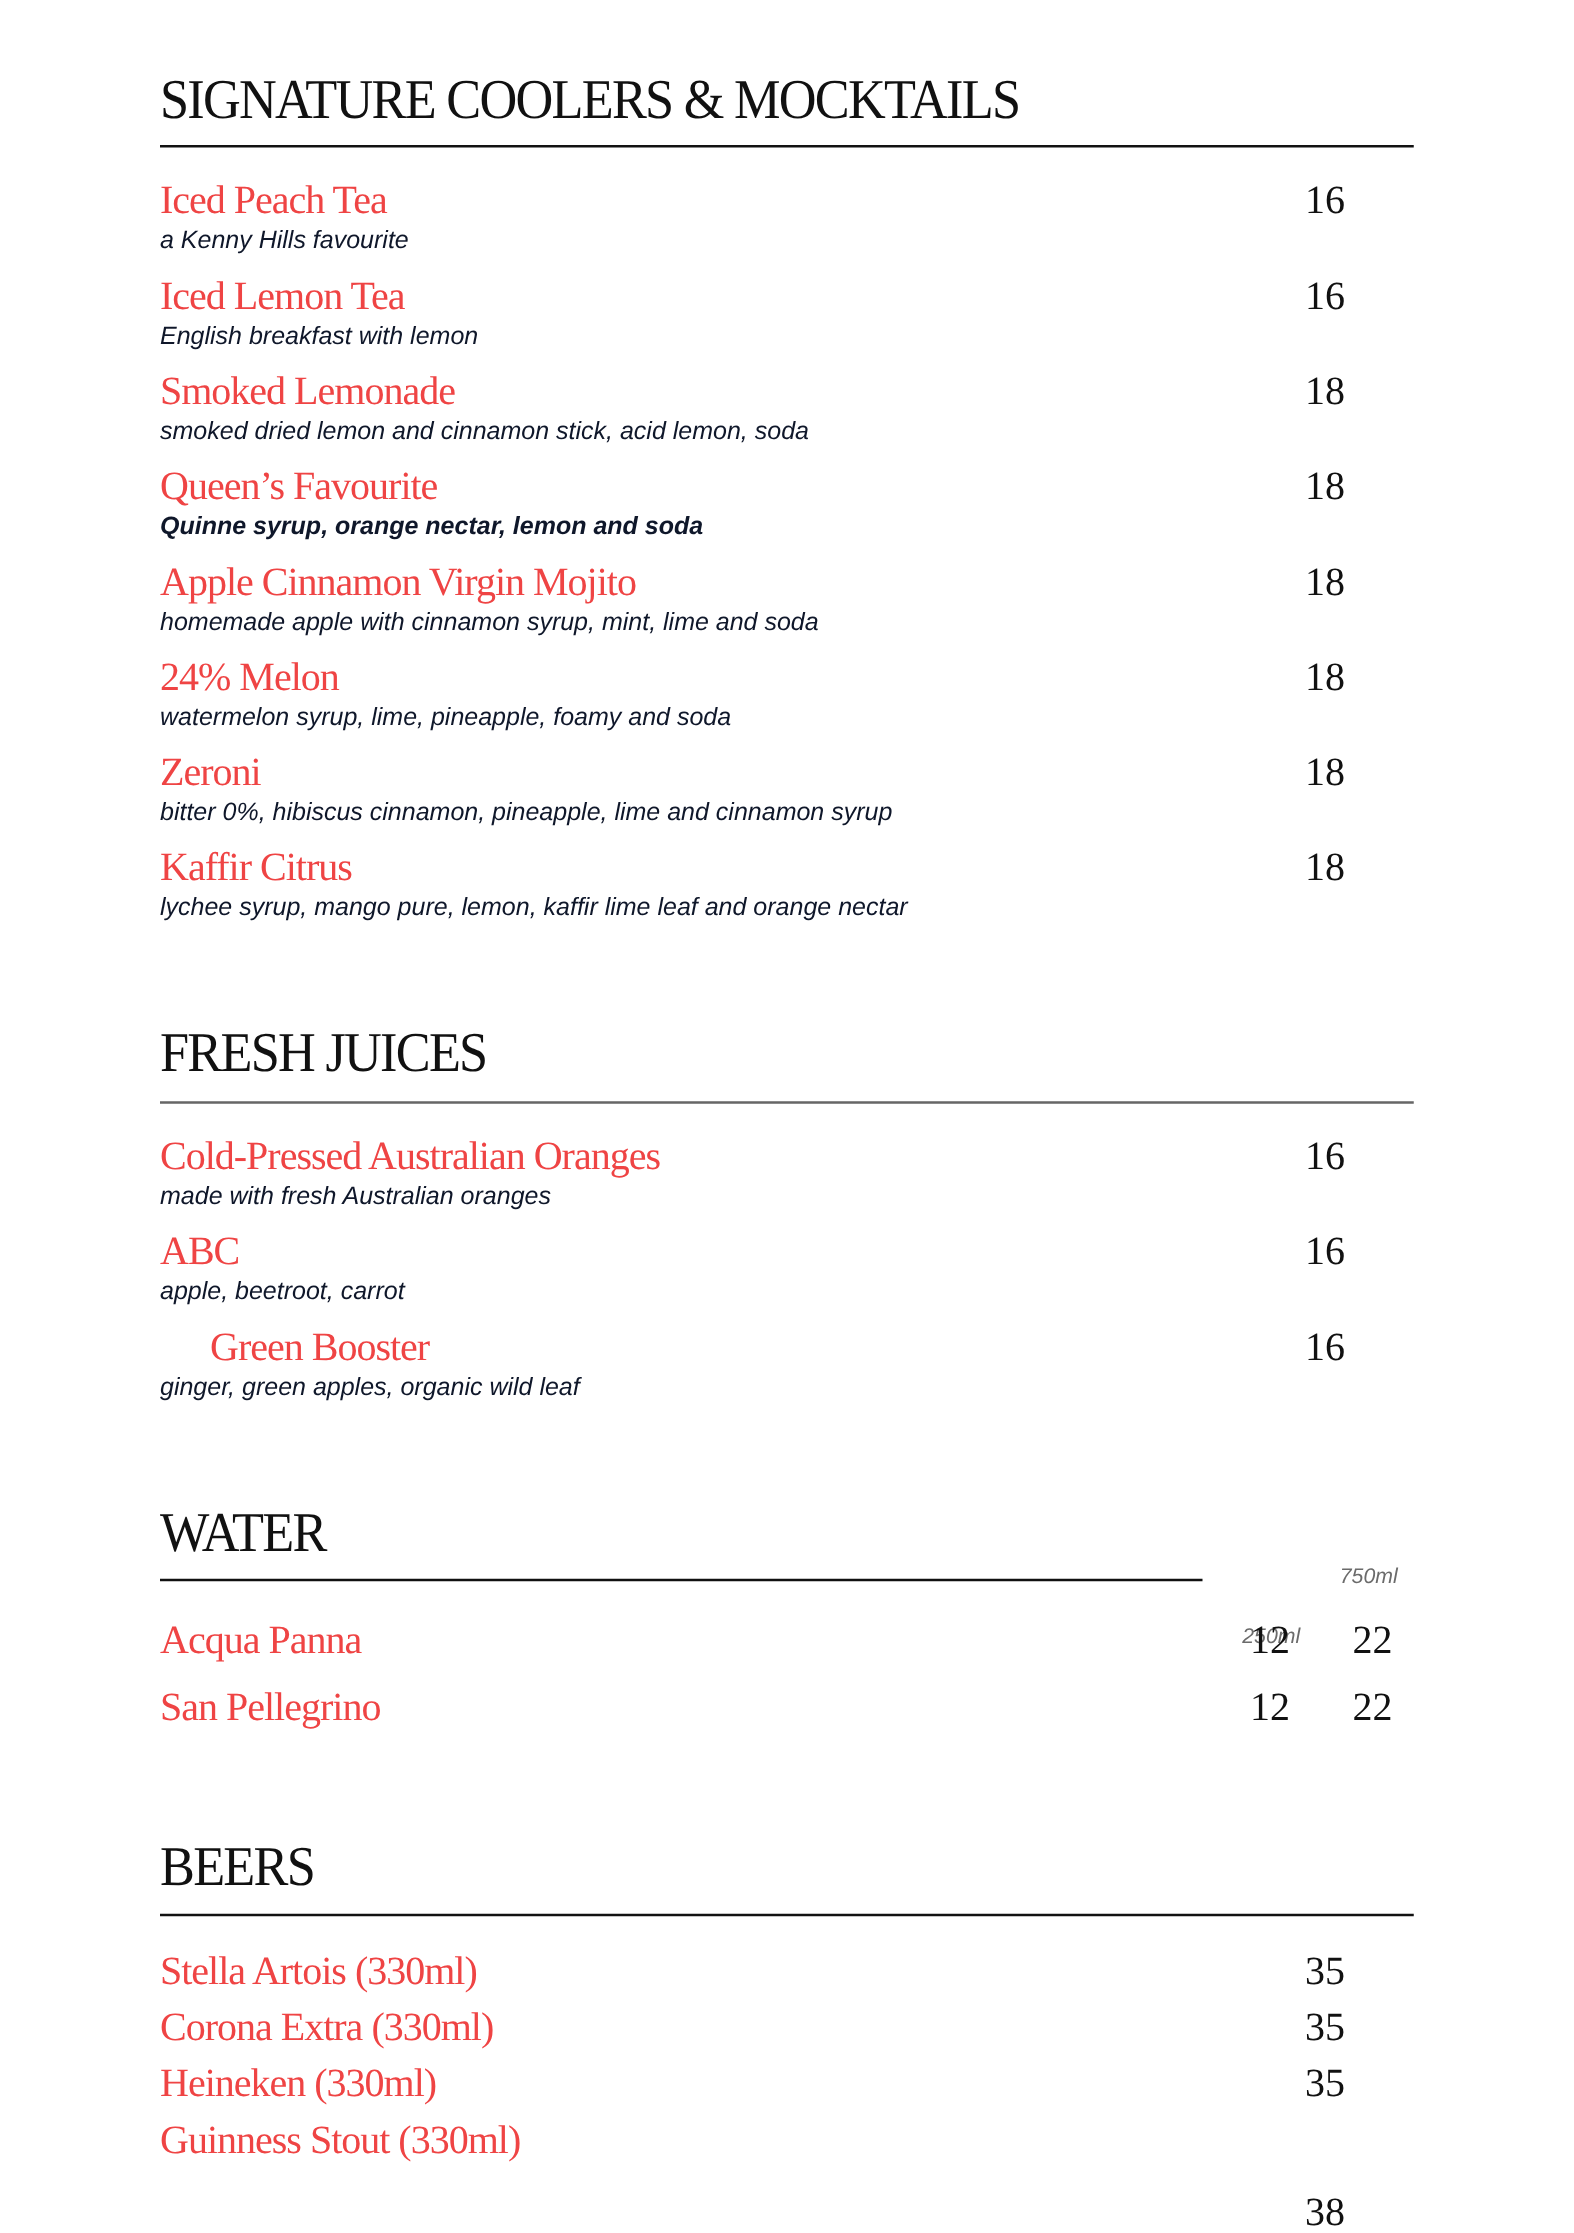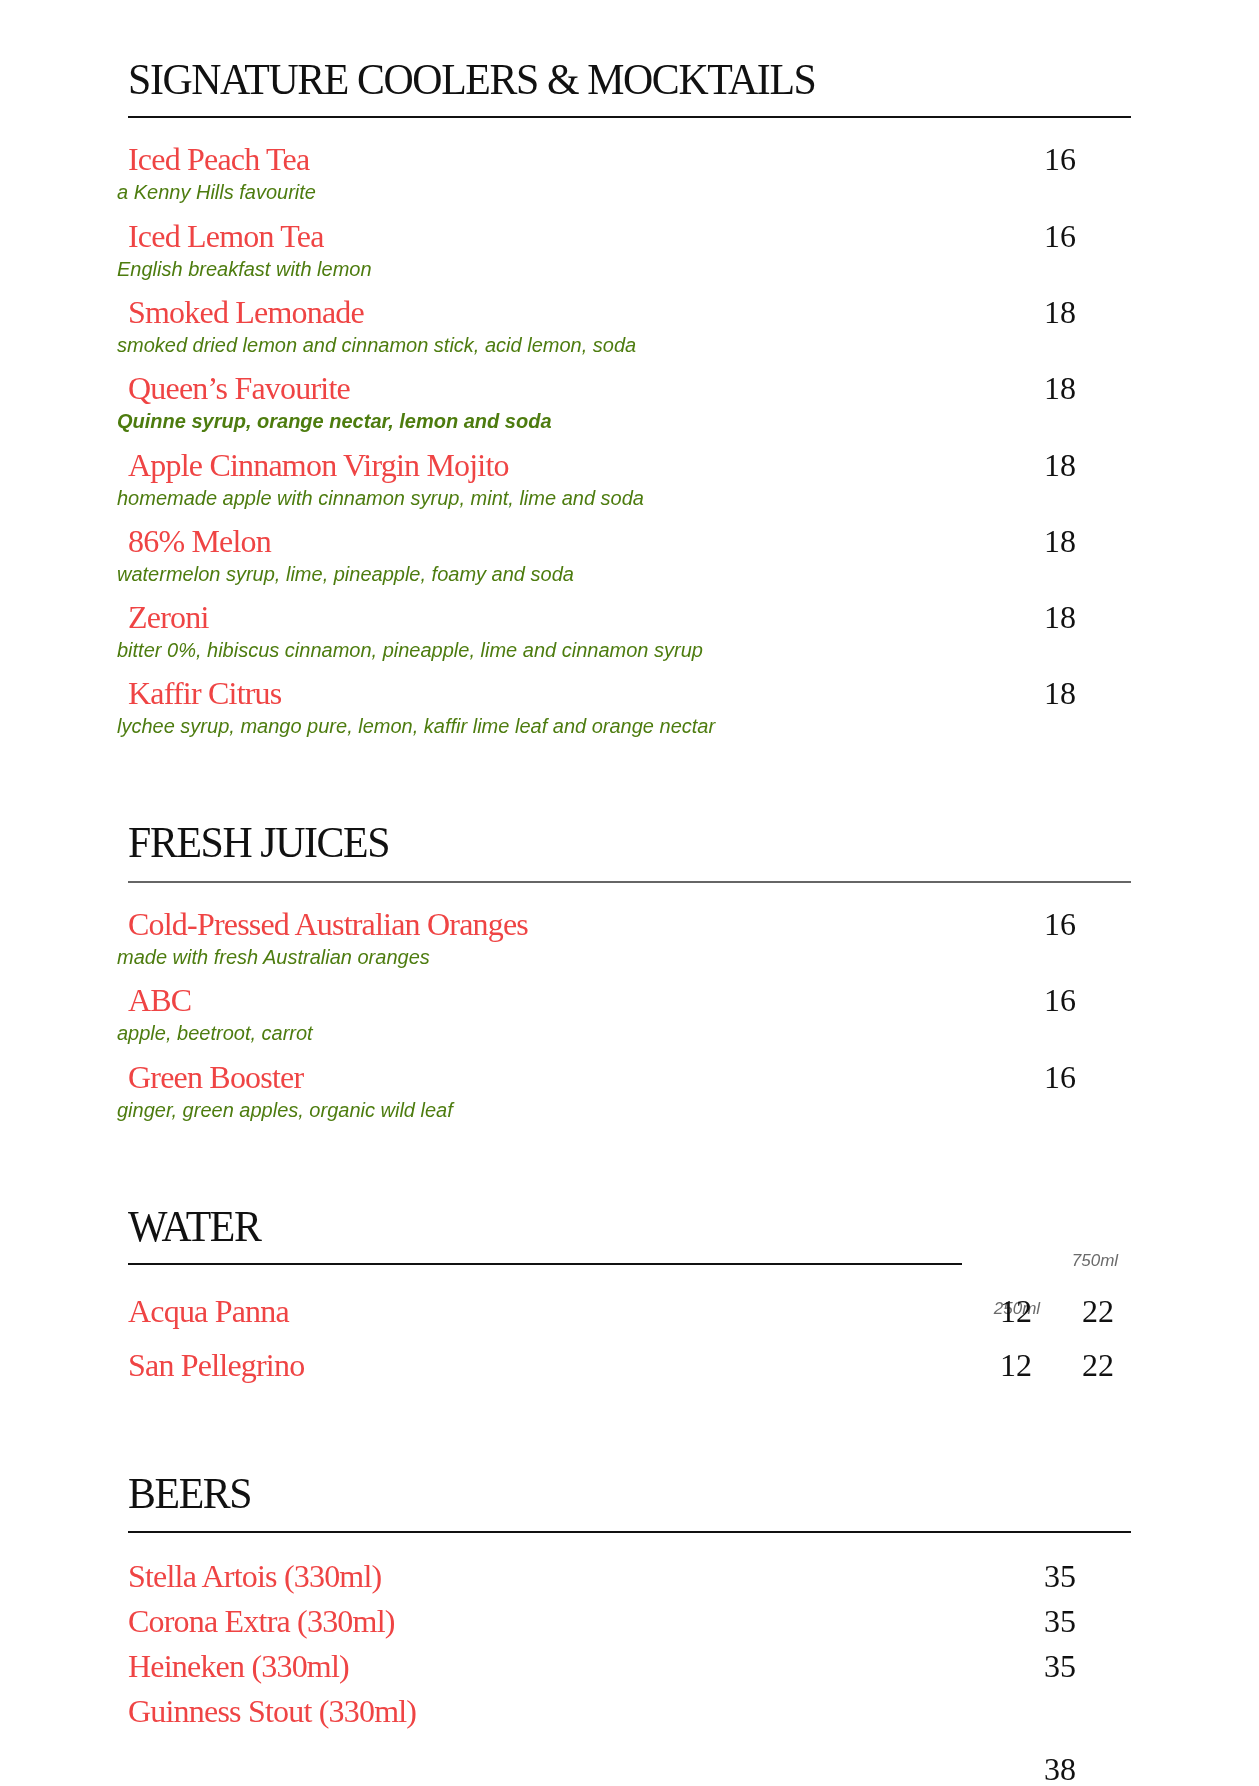--- a/index.html
+++ b/index.html
@@ -17,23 +17,23 @@
   .rule.grey { background: #666; }
   .rule.short { width: 834px; }
 
   .item-name {
     position: absolute; left: 128px;
     font-family: "Liberation Serif", "DejaVu Serif", serif;
     font-size: 32px; line-height: 32px; color: #ef4444;
     letter-spacing: -0.8px; white-space: nowrap;
   }
   .item-desc {
-    position: absolute; left: 117px;
+    position: absolute; left: 128px;
     font-family: "Liberation Sans", "DejaVu Sans", sans-serif;
-    font-style: italic; font-size: 20px; line-height: 22px; color: #4d7c0f;
+    font-style: italic; font-size: 20px; line-height: 22px; color: #0f172a;
     white-space: nowrap;
   }
   .price {
     position: absolute; width: 80px; text-align: right;
     font-family: "Liberation Serif", "DejaVu Serif", serif;
     font-size: 32px; line-height: 32px; color: #111; white-space: nowrap;
   }
   .col-label {
     position: absolute; width: 70px; text-align: center;
     font-family: "Liberation Sans", "DejaVu Sans", sans-serif;
@@ -68,21 +68,21 @@
       <div class="item-name" style="top:372px;">Queen’s Favourite</div>
       <div class="price" style="top:372px; left:996px;">18</div>
       <div class="item-desc" style="top:410px;font-weight:bold;">Quinne syrup, orange nectar, lemon and soda</div>
     </div>
     <div>
       <div class="item-name" style="top:449px;">Apple Cinnamon Virgin Mojito</div>
       <div class="price" style="top:449px; left:996px;">18</div>
       <div class="item-desc" style="top:487px;">homemade apple with cinnamon syrup, mint, lime and soda</div>
     </div>
     <div>
-      <div class="item-name" style="top:525px;">86% Melon</div>
+      <div class="item-name" style="top:525px;">24% Melon</div>
       <div class="price" style="top:525px; left:996px;">18</div>
       <div class="item-desc" style="top:563px;">watermelon syrup, lime, pineapple, foamy and soda</div>
     </div>
     <div>
       <div class="item-name" style="top:601px;">Zeroni</div>
       <div class="price" style="top:601px; left:996px;">18</div>
       <div class="item-desc" style="top:639px;">bitter 0%, hibiscus cinnamon, pineapple, lime and cinnamon syrup</div>
     </div>
     <div>
       <div class="item-name" style="top:677px;">Kaffir Citrus</div>
@@ -99,21 +99,21 @@
       <div class="item-name" style="top:908px;">Cold-Pressed Australian Oranges</div>
       <div class="price" style="top:908px; left:996px;">16</div>
       <div class="item-desc" style="top:946px;">made with fresh Australian oranges</div>
     </div>
     <div>
       <div class="item-name" style="top:984px;">ABC</div>
       <div class="price" style="top:984px; left:996px;">16</div>
       <div class="item-desc" style="top:1022px;">apple, beetroot, carrot</div>
     </div>
     <div>
-      <div class="item-name" style="top:1061px;">Green Booster</div>
+      <div class="item-name" style="top:1061px;margin-left:40px;">Green Booster</div>
       <div class="price" style="top:1061px; left:996px;">16</div>
       <div class="item-desc" style="top:1099px;">ginger, green apples, organic wild leaf</div>
     </div>
   </div>
 
   <div>
     <div class="heading" style="top:1204px;">WATER</div>
     <div class="rule short" style="top:1263px;"></div>
     <div class="col-label" style="top:1251px; left:982px;margin-top:48px;">250ml</div>
     <div class="col-label" style="top:1251px; left:1060px;">750ml</div>

